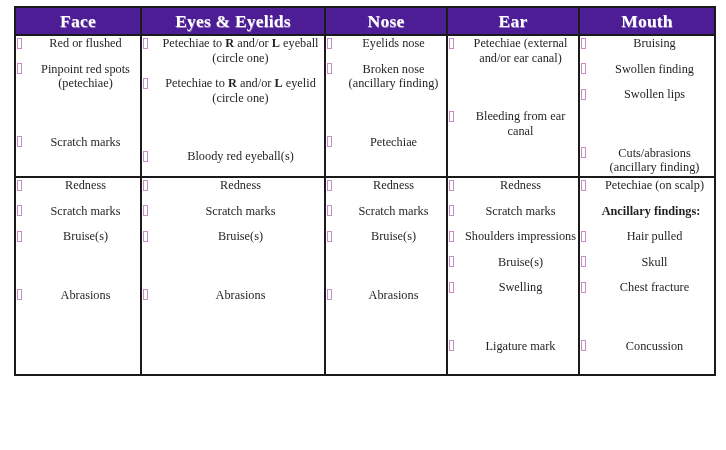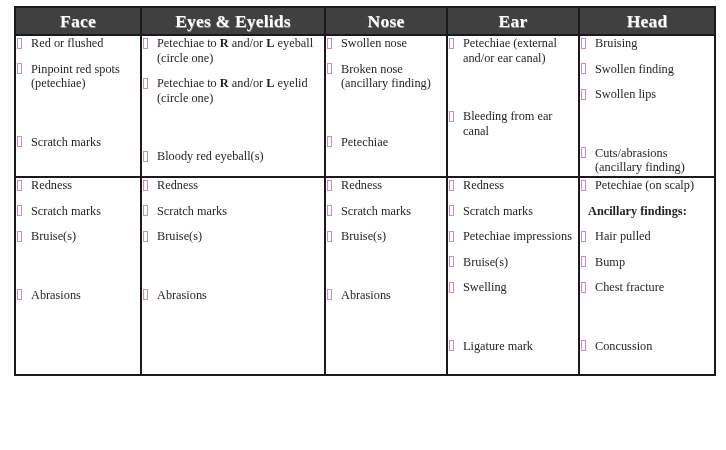--- a/index.html
+++ b/index.html
@@ -29,35 +29,36 @@
     table-layout: fixed;
     background: #ffffff;
   }
   table.assessment td,
   table.assessment th {
     border: 2px solid #1a1a1a;
     vertical-align: top;
     padding: 0;
   }
   th.hdr {
-    background: #404040;
+    background: #4c1d95;
     color: #ffffff;
     text-align: center;
     font-weight: bold;
     font-size: 17.5px;
     letter-spacing: 0.2px;
     height: 26px;
     line-height: 26px;
     padding: 2px 2px 3px 2px;
     text-shadow: 0.5px 0.5px 0 rgba(255,255,255,0.45);
   }
   td.cell {
     padding: 6px 6px 8px 6px;
     font-size: 12.3px;
     line-height: 1.18;
+    text-align: center;
   }
   .item {
     display: block;
     margin: 0 0 11px 0;
     text-indent: 0;
     padding-left: 15px;
     position: relative;
   }
   .item:last-child { margin-bottom: 0; margin-top: 44px; }
   .cbx {
@@ -100,37 +101,37 @@
         <col class="c3">
         <col class="c4">
         <col class="c5">
     </colgroup>
     <thead>
       <tr>
         <th class="hdr">Face</th>
         <th class="hdr">Eyes &amp; Eyelids</th>
         <th class="hdr">Nose</th>
         <th class="hdr">Ear</th>
-        <th class="hdr">Head</th>
+        <th class="hdr">Mouth</th>
       </tr>
     </thead>
     <tbody>
       <tr class="row-top">
         <td class="cell">
             <span class="item"><span class="cbx"></span><span class="txt">Red or flushed</span></span>
             <span class="item"><span class="cbx"></span><span class="txt">Pinpoint red spots (petechiae)</span></span>
             <span class="item"><span class="cbx"></span><span class="txt">Scratch marks</span></span>
           </td>
         <td class="cell">
             <span class="item"><span class="cbx"></span><span class="txt"><span>Petechiae to </span><b class="rl">R</b><span> and/or </span><b class="rl">L</b><span> eyeball (circle one)</span></span></span>
             <span class="item"><span class="cbx"></span><span class="txt"><span>Petechiae to </span><b class="rl">R</b><span> and/or </span><b class="rl">L</b><span> eyelid (circle one)</span></span></span>
             <span class="item"><span class="cbx"></span><span class="txt">Bloody red eyeball(s)</span></span>
           </td>
         <td class="cell">
-            <span class="item"><span class="cbx"></span><span class="txt">Swollen nose</span></span>
+            <span class="item"><span class="cbx"></span><span class="txt">Eyelids nose</span></span>
             <span class="item"><span class="cbx"></span><span class="txt">Broken nose (ancillary finding)</span></span>
             <span class="item"><span class="cbx"></span><span class="txt">Petechiae</span></span>
           </td>
         <td class="cell">
             <span class="item"><span class="cbx"></span><span class="txt">Petechiae (external and/or ear canal)</span></span>
             <span class="item"><span class="cbx"></span><span class="txt">Bleeding from ear canal</span></span>
           </td>
         <td class="cell">
             <span class="item"><span class="cbx"></span><span class="txt">Bruising</span></span>
             <span class="item"><span class="cbx"></span><span class="txt">Swollen finding</span></span>
@@ -153,29 +154,29 @@
           </td>
         <td class="cell">
             <span class="item"><span class="cbx"></span><span class="txt">Redness</span></span>
             <span class="item"><span class="cbx"></span><span class="txt">Scratch marks</span></span>
             <span class="item"><span class="cbx"></span><span class="txt">Bruise(s)</span></span>
             <span class="item"><span class="cbx"></span><span class="txt">Abrasions</span></span>
           </td>
         <td class="cell">
             <span class="item"><span class="cbx"></span><span class="txt">Redness</span></span>
             <span class="item"><span class="cbx"></span><span class="txt">Scratch marks</span></span>
-            <span class="item"><span class="cbx"></span><span class="txt">Petechiae impressions</span></span>
+            <span class="item"><span class="cbx"></span><span class="txt">Shoulders impressions</span></span>
             <span class="item"><span class="cbx"></span><span class="txt">Bruise(s)</span></span>
             <span class="item"><span class="cbx"></span><span class="txt">Swelling</span></span>
             <span class="item"><span class="cbx"></span><span class="txt">Ligature mark</span></span>
           </td>
         <td class="cell">
             <span class="item"><span class="cbx"></span><span class="txt">Petechiae (on scalp)</span></span>
             <span class="subhead">Ancillary findings:</span>
             <span class="item"><span class="cbx"></span><span class="txt">Hair pulled</span></span>
-            <span class="item"><span class="cbx"></span><span class="txt">Bump</span></span>
+            <span class="item"><span class="cbx"></span><span class="txt">Skull</span></span>
             <span class="item"><span class="cbx"></span><span class="txt">Chest fracture</span></span>
             <span class="item"><span class="cbx"></span><span class="txt">Concussion</span></span>
           </td>
       </tr>
     </tbody>
   </table>
 </div>
 
 </body></html>

